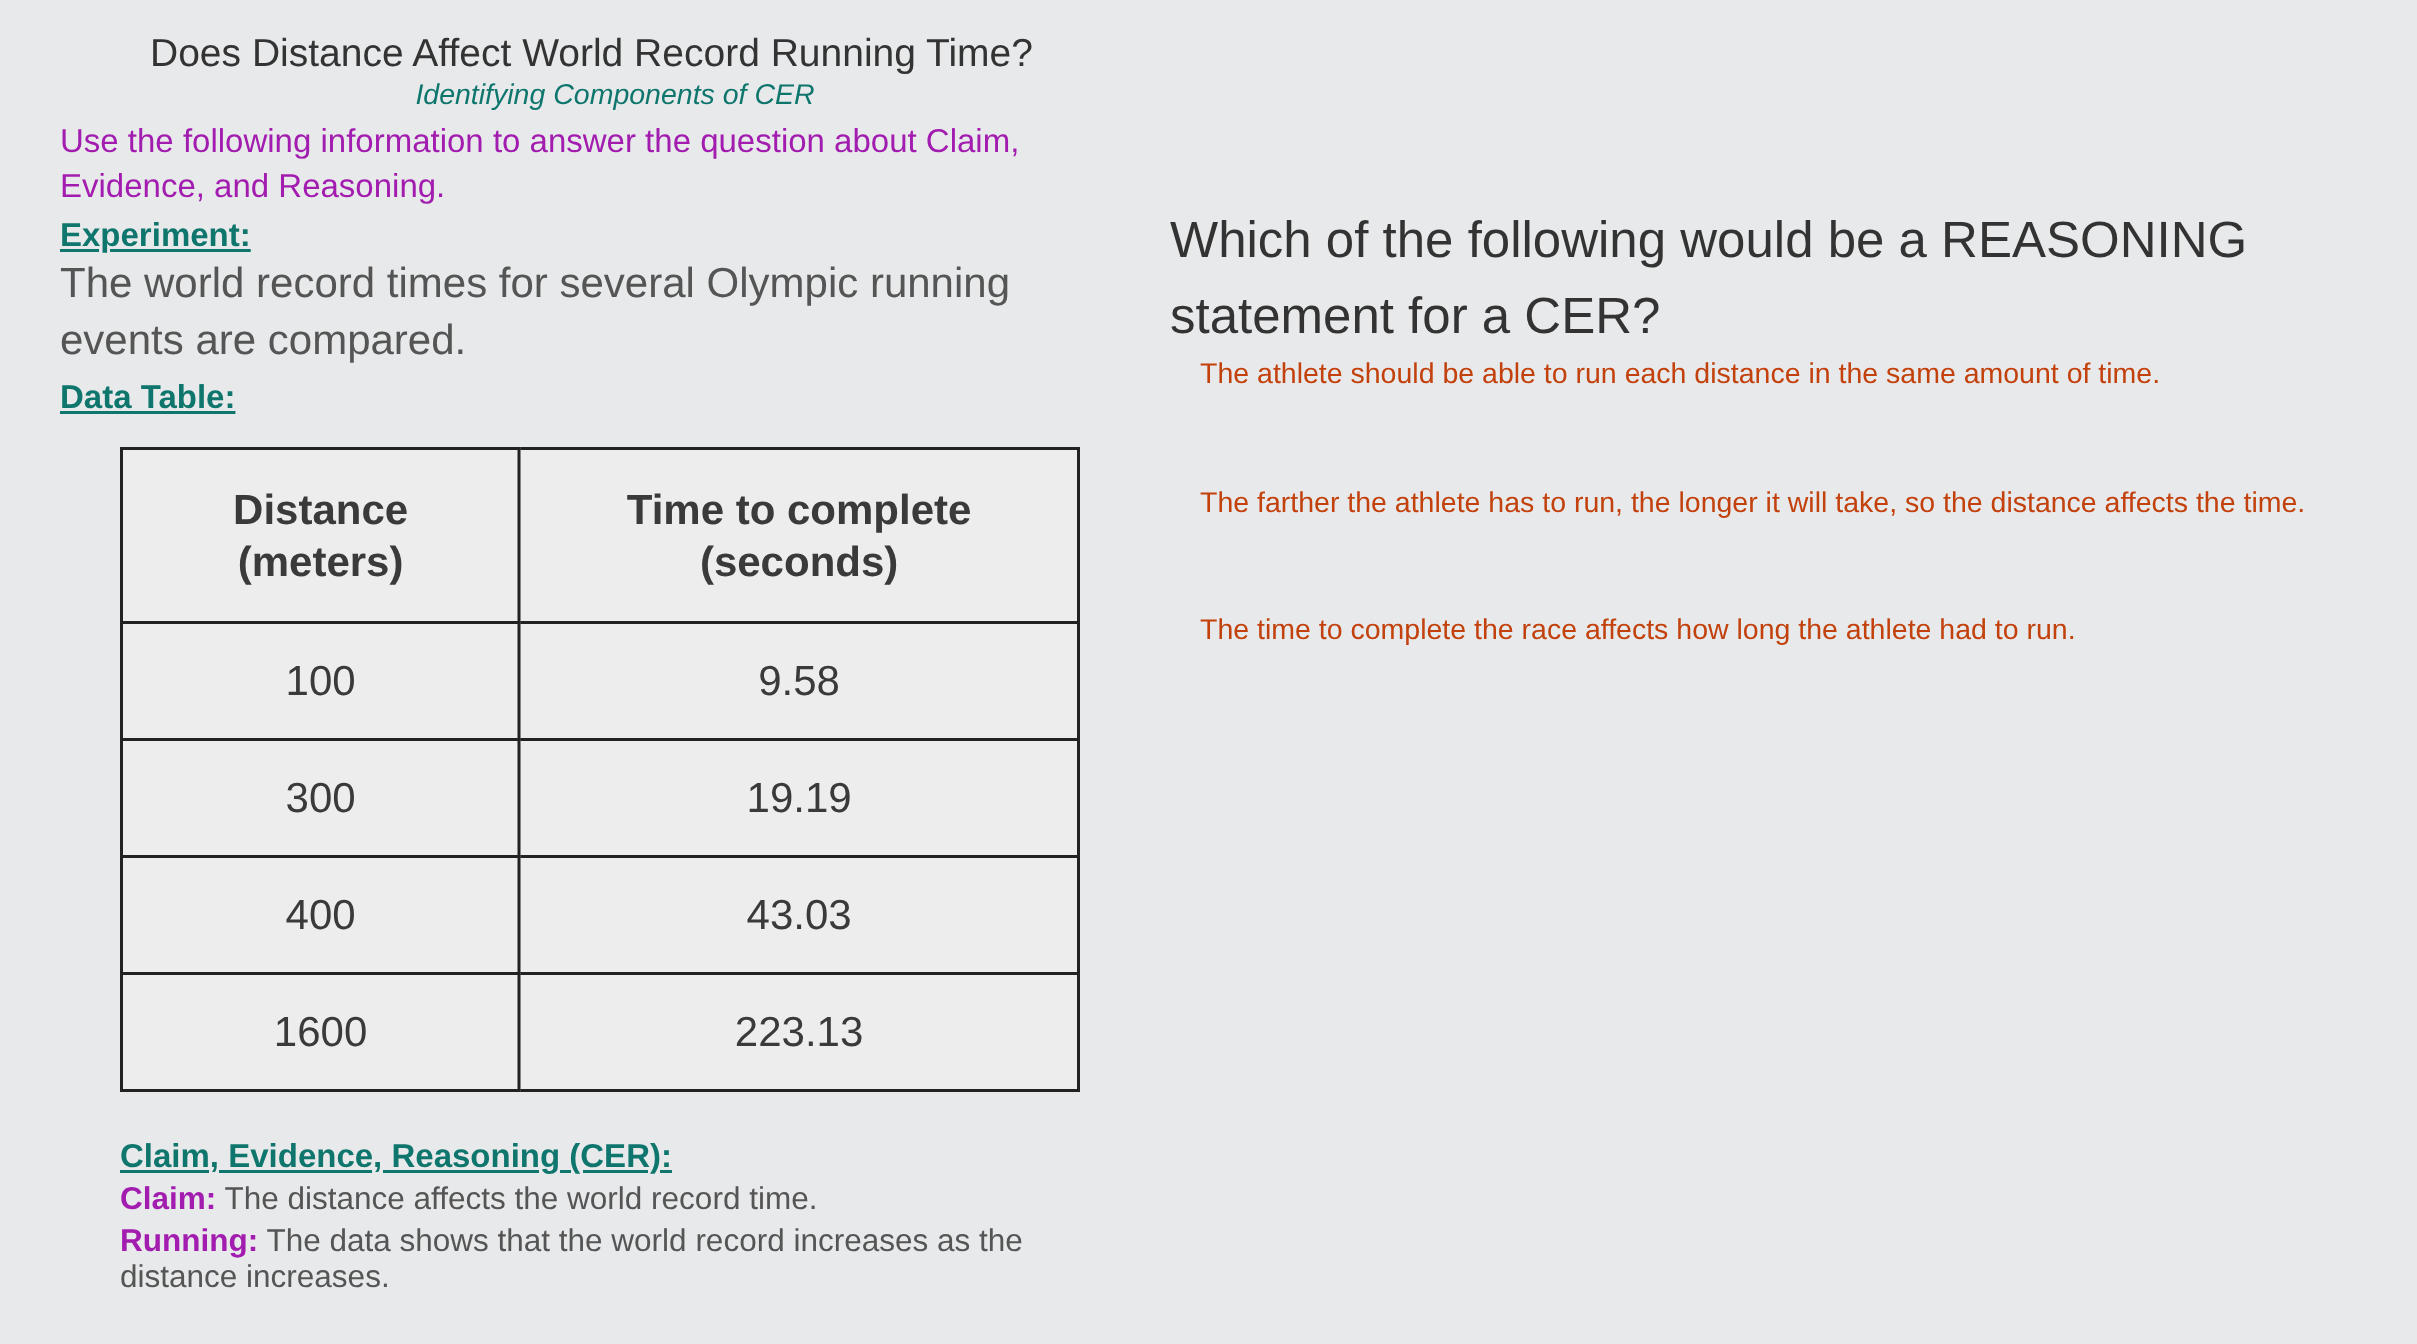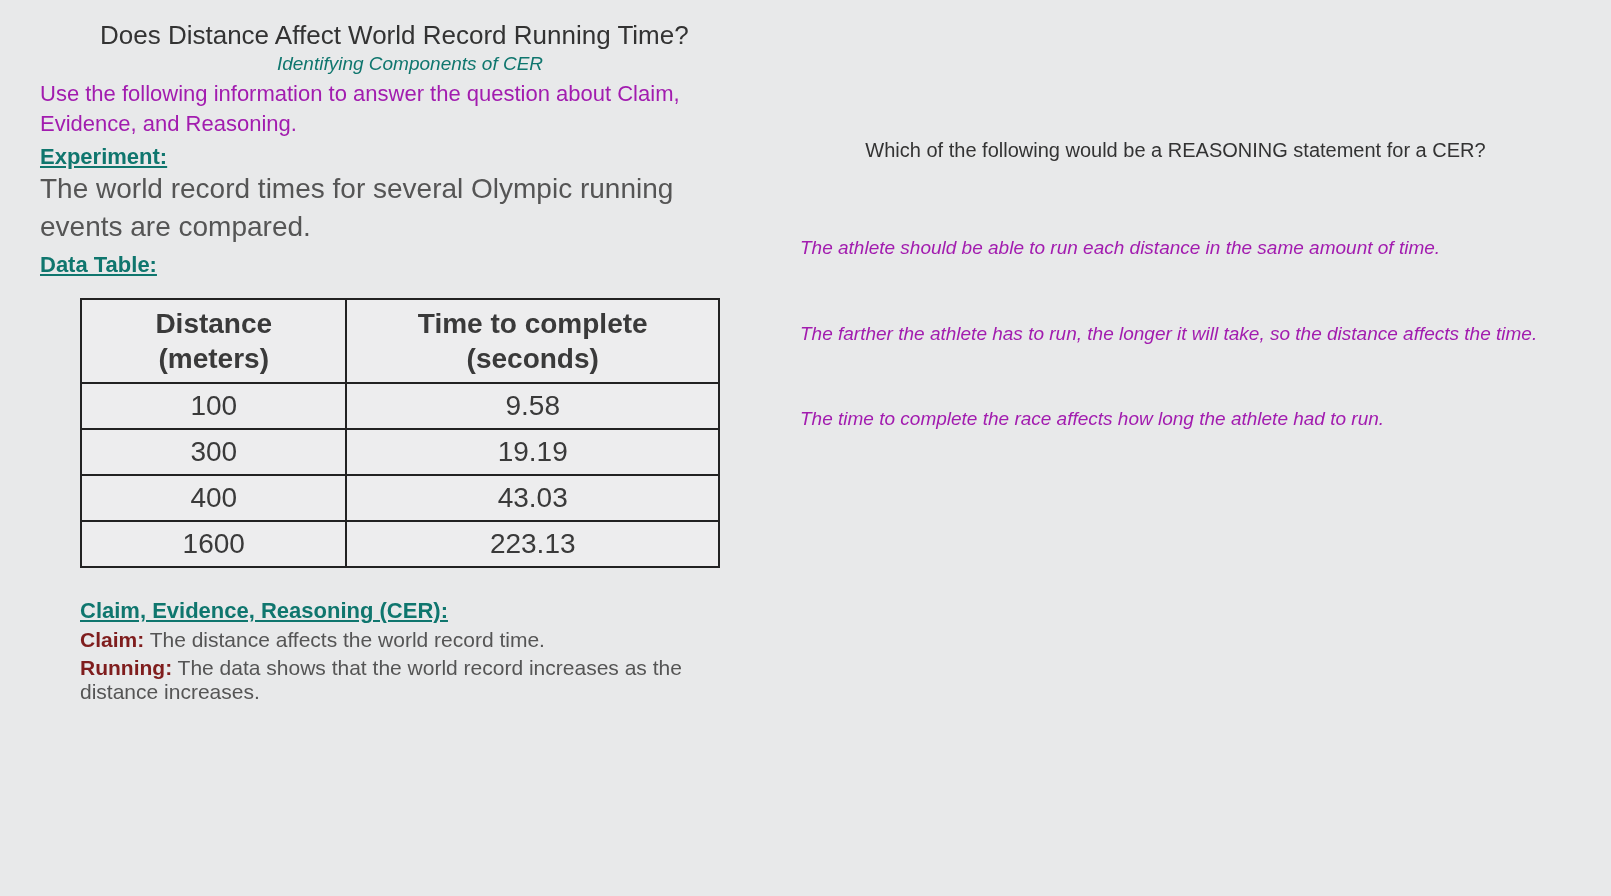--- a/index.html
+++ b/index.html
@@ -59,21 +59,21 @@
   }
   .table-wrap {
     margin: 20px 0 30px 40px;
   }
   table {
     border-collapse: collapse;
     background: #ededee;
   }
   th, td {
     border: 2px solid #222;
-    padding: 6px 28px;
+    padding: 22px 28px;
     font-size: 28px;
     text-align: center;
     font-family: Arial, sans-serif;
   }
   th {
     font-weight: 700;
     vertical-align: top;
     line-height: 1.25;
   }
   td {
@@ -81,38 +81,36 @@
   }
   .cer-block {
     margin-left: 40px;
     font-size: 21px;
     color: #555;
   }
   .claim-line, .evidence-line {
     margin-top: 4px;
   }
   .claim-line strong, .evidence-line strong {
-    color: #7f1d1d;
+    color: #a21caf;
   }
   .question {
-    font-size: 20px;
+    font-size: 34px;
     color: #333;
-    text-align: center;
+    text-align: left;
     line-height: 1.5;
-    margin-bottom: 70px;
   }
   .answer-option {
     font-size: 19px;
-    color: #a21caf;
+    color: #c2410c;
     line-height: 1.35;
     margin-bottom: 60px;
     padding-left: 20px;
     padding-right: 20px;
     cursor: pointer;
-    font-style: italic;
   }
 </style>
 </head>
 <body>
 
 <div class="container">
 
   <div class="left-col">
     <div class="title">Does Distance Affect World Record Running Time?</div>
     <div class="subtitle">Identifying Components of CER</div>

